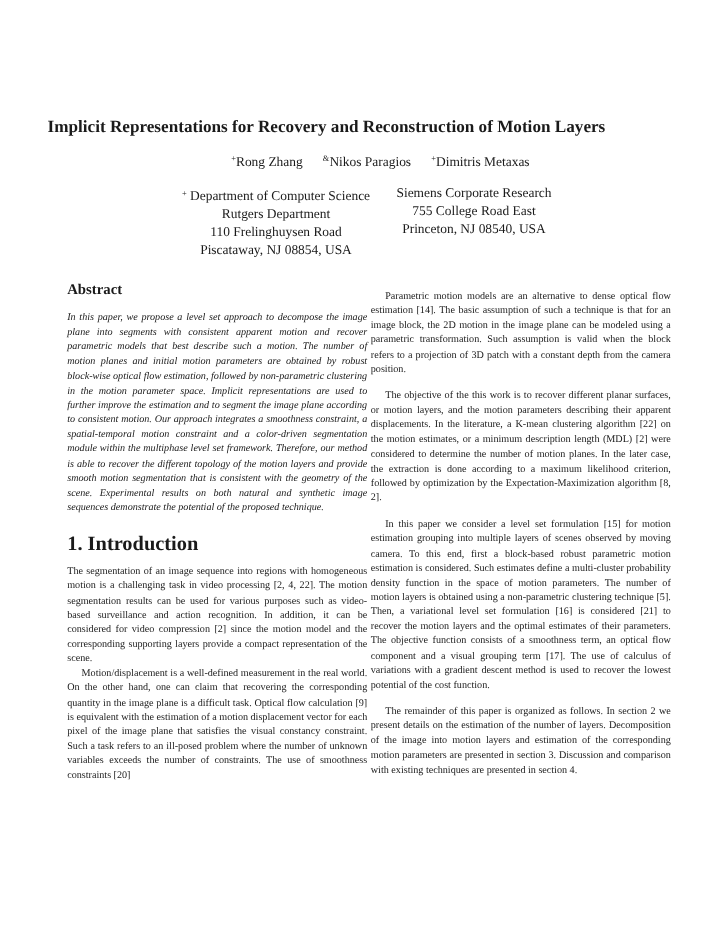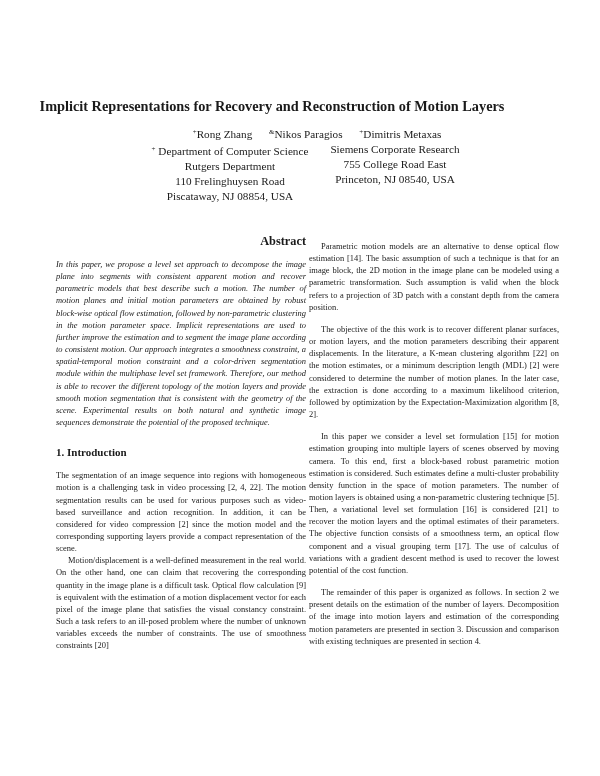--- a/index.html
+++ b/index.html
@@ -3,29 +3,29 @@
 <meta charset="utf-8">
 <style>
   html, body { margin: 0; padding: 0; background: #ffffff; }
   body { width: 600px; height: 776px; position: relative; overflow: hidden;
          font-family: "Liberation Serif", "DejaVu Serif", serif; color: #1a1a1a; }
   .title { position: absolute; top: 98px; left: 0; width: 544px; text-align: center;
            font-weight: bold; font-size: 14.3px; letter-spacing: 0; }
   .authors { position: absolute; top: 128px; left: 17px; width: 600px; text-align: center; font-size: 11.2px; }
   .authors span { margin: 0 7px; }
   sup { font-size: 7px; vertical-align: 4px; }
-  .affil { position: absolute; top: 142px; font-size: 11.2px; text-align: center; line-height: 15px; }
+  .affil { position: absolute; top: 154px; font-size: 11.2px; text-align: center; line-height: 15px; }
   .affil.a1 { left: 130px; width: 200px; }
   .affil.a2 { left: 310px; width: 170px; }
   .col { position: absolute; top: 234px; width: 250px; font-size: 8.45px; line-height: 12.15px; }
   .col.left { left: 56px; }
   .col.right { left: 309px; }
-  .h-abs { text-align: right; font-weight: bold; font-size: 12.3px; margin: 0 0 9px 0; line-height: 15px; }
+  .h-abs { text-align: left; font-weight: bold; font-size: 12.3px; margin: 0 0 9px 0; line-height: 15px; }
   .abstract { font-style: italic; text-align: justify; margin: 0; }
-  .h-sec { font-weight: bold; font-size: 11px; margin: 0; line-height: 15px; }
+  .h-sec { font-weight: bold; font-size: 17px; margin: 0; line-height: 15px; }
   p { margin: 0; text-align: justify; }
   p.indent { text-indent: 12px; }
   .gap-sm { height: 6px; }
   .gap-md { height: 10px; }
 </style>
 </head>
 <body>
 
 <div class="title">Implicit Representations for Recovery and Reconstruction of Motion Layers</div>
 

